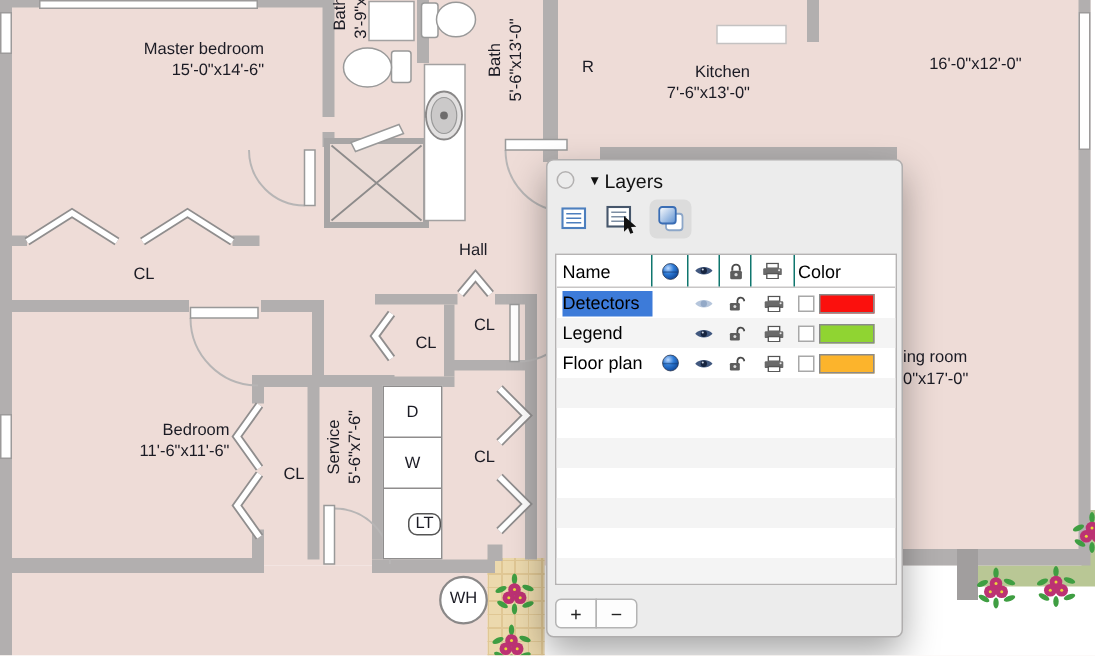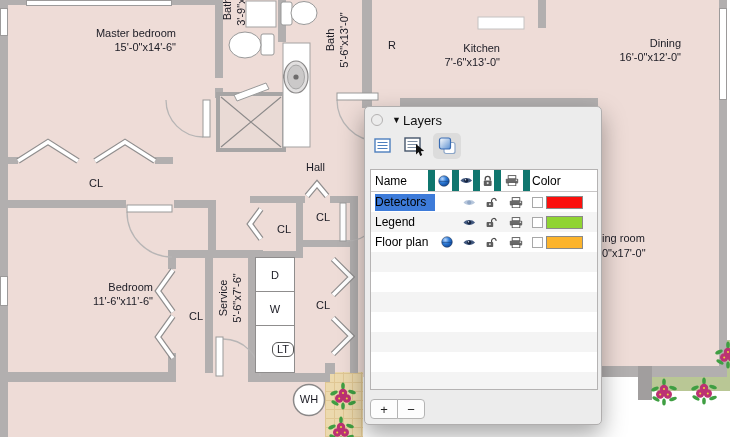--- a/index.html
+++ b/index.html
@@ -44,21 +44,21 @@
           border:1px solid #b5b3b3;box-sizing:border-box;overflow:hidden;}
   .thead{display:flex;height:21px;border-bottom:1px solid #c8c6c6;align-items:center;background:#fff;}
   .trow{display:flex;height:20px;align-items:flex-start;}
   .rows .trow:nth-child(even){background:#f4f4f4;}
   .cell{display:flex;align-items:center;height:100%;box-sizing:border-box;}
   .c-name{width:64px;padding-left:4px;}
   .c-ic{width:21px;justify-content:center;}
   .c-sp{width:24px;justify-content:center;}
   .c-pr{width:29px;justify-content:center;}
   .c-col{flex:1;padding-left:2px;}
-  .thead .cell{border-right:7px solid #0f766e;}
+  .thead .cell{border-right:1px solid #0f766e;}
   .thead .c-col{border-right:none;}
   .namehl{display:block;width:100%;line-height:17px;}
   .namehl.sel{background:#3d7bd9;}
   .cb{width:11px;height:11px;background:#fff;border:1px solid #a8a8a8;box-sizing:border-box;margin-right:3px;}
   .swatch{width:37px;height:13px;border:1px solid #8a8a8a;box-sizing:border-box;}
   .pm{display:flex;margin:9px 0 0 5px;}
   .pmb{width:28px;height:20px;background:#fdfdfd;border:1px solid #b4b4b4;box-sizing:border-box;
        font-size:13px;line-height:17px;color:#222;text-align:center;padding:0;}
   .pmb.add{border-radius:4px 0 0 4px;}
   .pmb.rem{border-radius:0 4px 4px 0;margin-left:-1px;}
@@ -220,21 +220,20 @@
   <div class="vlab" style="left:299px;top:24px;width:76px;height:32px">
     <div>Bath</div>
       <div>5'-6"x13'-0"</div>
   </div>
   <div class="lab" style="left:380px;top:41px;width:120px">
     <div>Kitchen</div>
       <div>7'-6"x13'-0"</div>
   </div>
   <div class="lab" style="left:382px;top:38px;width:14px">R</div>
   <div class="lab" style="left:561px;top:36px;width:120px">
-    <div>Dining</div>
       <div>16'-0"x12'-0"</div>
   </div>
   <div class="lab" style="left:265px;top:160px;width:60px">Hall</div>
   <div class="lab" style="left:73px;top:176px;width:30px">CL</div>
   <div class="lab" style="left:300px;top:210px;width:30px">CL</div>
   <div class="lab" style="left:261px;top:222px;width:30px">CL</div>
   <div class="lab" style="left:13px;top:280px;width:140px">
     <div>Bedroom</div>
       <div>11'-6"x11'-6"</div>
   </div>

